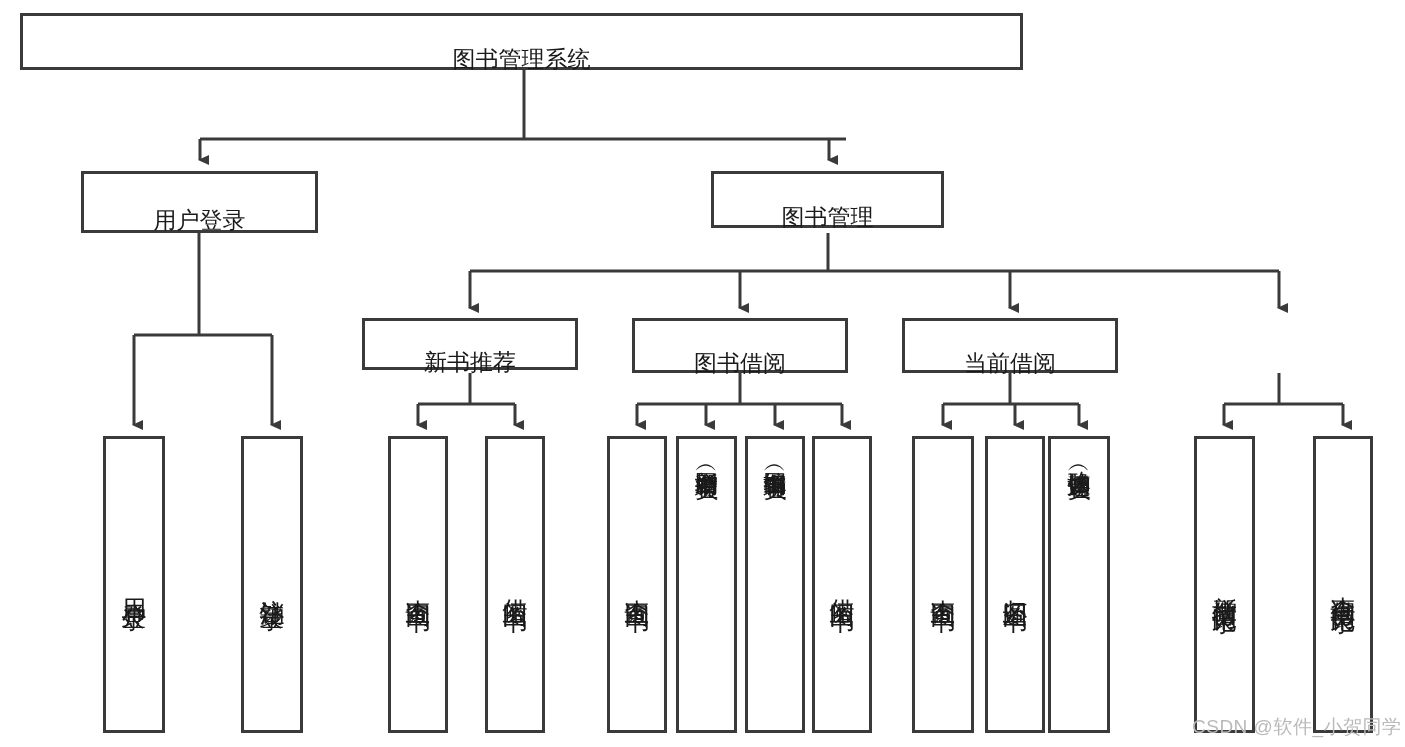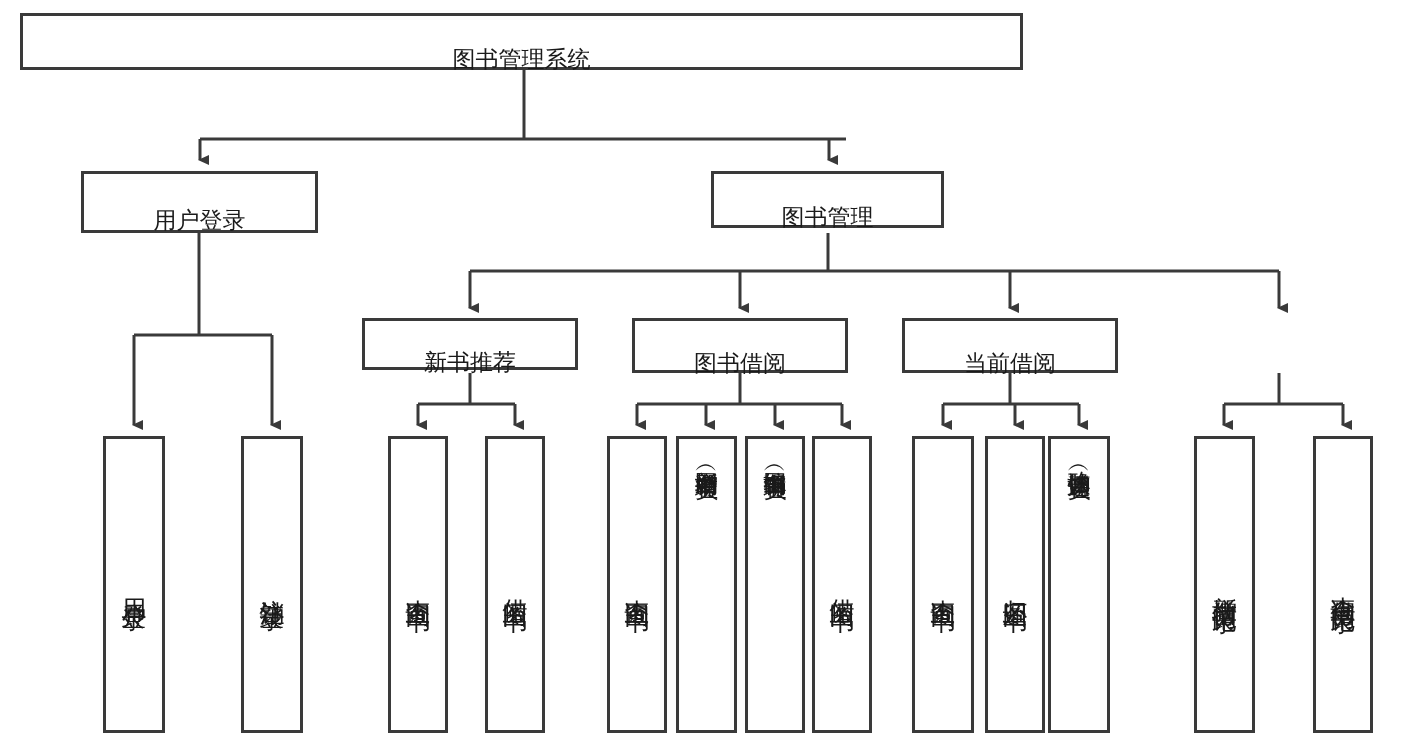--- a/index.html
+++ b/index.html
@@ -184,13 +184,14 @@
   <div class="node vert tight" id="leaf-10" style="left: 1048px; top: 436px; width: 62px; height: 297px;">
     <span class="node-label">确认归还（管理员）</span>
   </div>
   <div class="node vert mid" id="leaf-11" style="left: 1194px; top: 436px; width: 61px; height: 297px;">
     <span class="node-label">新增借阅记录</span>
   </div>
   <div class="node vert mid" id="leaf-12" style="left: 1313px; top: 436px; width: 60px; height: 297px;">
     <span class="node-label">查询借阅记录</span>
   </div>
 
+  <div class="watermark" id="watermark" style="left: 1192px; top: 714px;">CSDN @软件_小贺同学</div>
 </div>
 
 </body></html>

